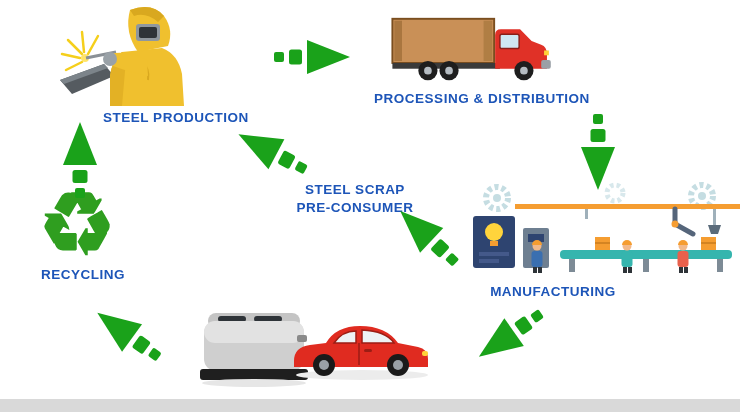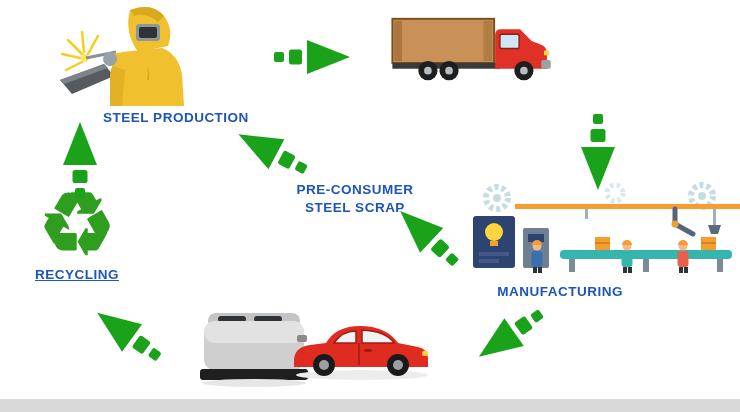--- a/index.html
+++ b/index.html
@@ -81,20 +81,21 @@
       <rect x="160" y="48" width="10" height="9" rx="2" fill="#9aa0a6"></rect>
       <rect x="163" y="38" width="5" height="5" fill="#ffd23a"></rect>
       <circle cx="42" cy="59" r="10" fill="#1e1e1e"></circle>
         <circle cx="42" cy="59" r="4" fill="#b5bcc2"></circle>
       <circle cx="64" cy="59" r="10" fill="#1e1e1e"></circle>
         <circle cx="64" cy="59" r="4" fill="#b5bcc2"></circle>
       <circle cx="142" cy="59" r="10" fill="#1e1e1e"></circle>
         <circle cx="142" cy="59" r="4" fill="#b5bcc2"></circle>
     </svg>
   </div>
+  <div class="label" style="left:342px; top:90px; width:280px;">PROCESSING &amp; DISTRIBUTION</div>
 
   <div class="node" style="left:465px; top:182px; width:275px; height:100px;">
     <svg viewBox="0 0 275 100">
       <circle cx="32" cy="16" r="11" fill="none" stroke="#c5dde2" stroke-width="6" stroke-dasharray="4 3"></circle>
       <circle cx="32" cy="16" r="4" fill="#c5dde2"></circle>
       <circle cx="150" cy="11" r="8" fill="none" stroke="#d8e8ec" stroke-width="5" stroke-dasharray="3.5 3"></circle>
       <circle cx="237" cy="14" r="11" fill="none" stroke="#c5dde2" stroke-width="6" stroke-dasharray="4 3"></circle>
       <circle cx="237" cy="14" r="4" fill="#c5dde2"></circle>
       <rect x="50" y="22" width="225" height="5" fill="#f59d31"></rect>
       <rect x="120" y="27" width="3" height="10" fill="#9fb0ba"></rect>
@@ -133,25 +134,25 @@
       </g>
       <g>
         <circle cx="218" cy="64" r="4.5" fill="#f2b98a"></circle>
         <path d="M213,63 a5,5 0 0 1 10,0 Z" fill="#f59d31"></path>
         <rect x="212.5" y="69" width="11" height="16" rx="3" fill="#e8604c"></rect>
         <rect x="214" y="85" width="4" height="6" fill="#2e3338"></rect>
           <rect x="219" y="85" width="4" height="6" fill="#2e3338"></rect>
       </g>
     </svg>
   </div>
-  <div class="label" style="left:443px; top:283px; width:180px;text-align:right;">MANUFACTURING</div>
+  <div class="label" style="left:463px; top:283px; width:180px;">MANUFACTURING</div>
 
   <div class="label" style="left:268px; top:181px; width:174px;">
+    <div>STEEL SCRAP</div>
     <div>PRE-CONSUMER</div>
-    <div>STEEL SCRAP</div>
   </div>
 
   <div class="node" style="left:196px; top:303px; width:120px; height:85px; z-index:1;">
     <svg viewBox="0 0 120 85">
       <rect x="12" y="10" width="92" height="16" rx="8" fill="#c4c4c4"></rect>
       <rect x="22" y="13" width="28" height="6" rx="3" fill="#2e3338"></rect>
       <rect x="58" y="13" width="28" height="6" rx="3" fill="#2e3338"></rect>
       <rect x="8" y="18" width="100" height="50" rx="12" fill="#cfcfcf"></rect>
       <rect x="8" y="18" width="100" height="22" rx="11" fill="#e2e2e2"></rect>
       <rect x="101" y="32" width="10" height="7" rx="2" fill="#8a8a8a"></rect>
@@ -169,21 +170,21 @@
       <rect x="78" y="36" width="8" height="3" rx="1.5" fill="#9c1d14"></rect>
       <rect x="136" y="38" width="6" height="5" rx="2" fill="#ffd23a"></rect>
       <circle cx="38" cy="52" r="11" fill="#1a1a1a"></circle>
         <circle cx="38" cy="52" r="5" fill="#9aa0a6"></circle>
       <circle cx="112" cy="52" r="11" fill="#1a1a1a"></circle>
         <circle cx="112" cy="52" r="5" fill="#9aa0a6"></circle>
     </svg>
   </div>
 
   <div class="recycle-symbol">♻</div>
-  <div class="label" style="left:7px; top:266px; width:140px;text-decoration:underline;">RECYCLING</div>
+  <div class="label" style="left:13px; top:266px; width:140px;">RECYCLING</div>
 
   <div class="arrow" style="left:272px; top:39px;">
     <svg viewBox="0 0 80 36">
         <use href="#arrow-shape"></use>
       </svg>
   </div>
   <div class="arrow rot90" style="left:558px; top:134px;">
     <svg viewBox="0 0 80 36">
         <use href="#arrow-shape"></use>
       </svg>

